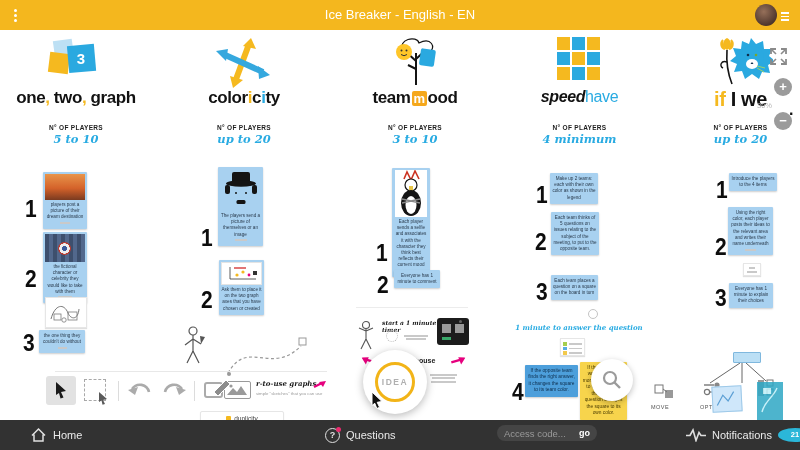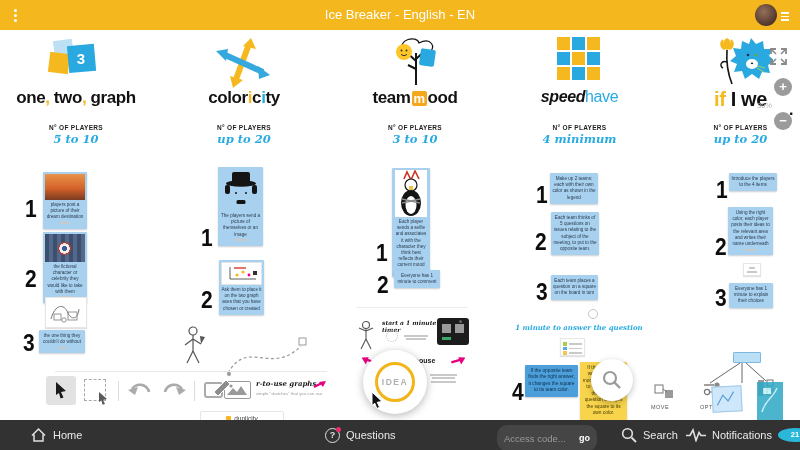--- a/index.html
+++ b/index.html
@@ -62,21 +62,21 @@
   .tool-sel svg { margin:6px 0 0 9px; }
   .tb-div { position:absolute; top:7px; width:1px; height:20px; background:#dcdcdc; }
 
   
   .bottombar { position:absolute; left:0; top:420px; width:800px; height:30px; background:#323232; z-index:40; }
   .bb-group { position:absolute; top:0; height:30px; display:flex; align-items:center; gap:6px; cursor:pointer; }
   .bb-label { color:#e9e9e9; font-size:11px; }
   .qmark { position:relative; width:15px; height:15px; border:1.4px solid #e0e0e0; border-radius:50%; color:#e0e0e0;
            font-size:9px; font-weight:700; text-align:center; line-height:12px; }
   .qdot { position:absolute; right:-2px; top:-2px; width:5px; height:5px; border-radius:50%; background:#EC2A6E; }
-  .access { position:absolute; left:497px; top:5px; width:100px; height:26px; background:#454545; border-radius:10px;
+  .access { position:absolute; left:497px; top:5px; width:100px; height:16px; background:#454545; border-radius:10px;
             display:flex; align-items:center; }
   .access input { flex:1; min-width:0; background:transparent; border:none; outline:none; color:#ddd; font-size:9.5px; padding-left:7px;
                   font-family:"Liberation Sans", sans-serif; }
   .access input::placeholder { color:#9a9a9a; }
   .go { color:#fff; font-size:9px; font-weight:700; padding:0 7px; cursor:pointer; }
   .badge { width:34px; height:14px; border-radius:50%; background:#2BB7D9; color:#fff; font-size:7.5px; font-weight:700;
            text-align:center; line-height:14px; }
 
   .cursor-arrow { position:absolute; z-index:30; }
   svg { display:block; }
@@ -468,27 +468,20 @@
       <span class="bb-label">Home</span>
     </div>
     <div class="bb-group" style="left:325px;">
       <span class="qmark"><span>?</span><span class="qdot"></span></span>
       <span class="bb-label">Questions</span>
     </div>
     <div class="access">
       <input type="text" placeholder="Access code..." style="">
       <span class="go">go</span>
     </div>
-    <div class="bb-group" style="left:621px;">
-      <svg width="16" height="16">
-        <circle cx="6.5" cy="6.5" r="4.8" fill="none" stroke="#e0e0e0" stroke-width="1.6"></circle>
-        <line x1="10.5" y1="10.5" x2="15" y2="15" stroke="#e0e0e0" stroke-width="1.8"></line>
-      </svg>
-      <span class="bb-label">Search</span>
-    </div>
     <div class="bb-group" style="left:686px;">
       <svg width="20" height="14">
         <polyline points="0,7.5 4,7.5 7,2 10,12.5 13,4.5 15,7.5 20,7.5" fill="none" stroke="#e0e0e0" stroke-width="1.6"></polyline>
       </svg>
       <span class="bb-label">Notifications</span>
       <span class="badge">21</span>
     </div>
   </div>
 
 </div>

